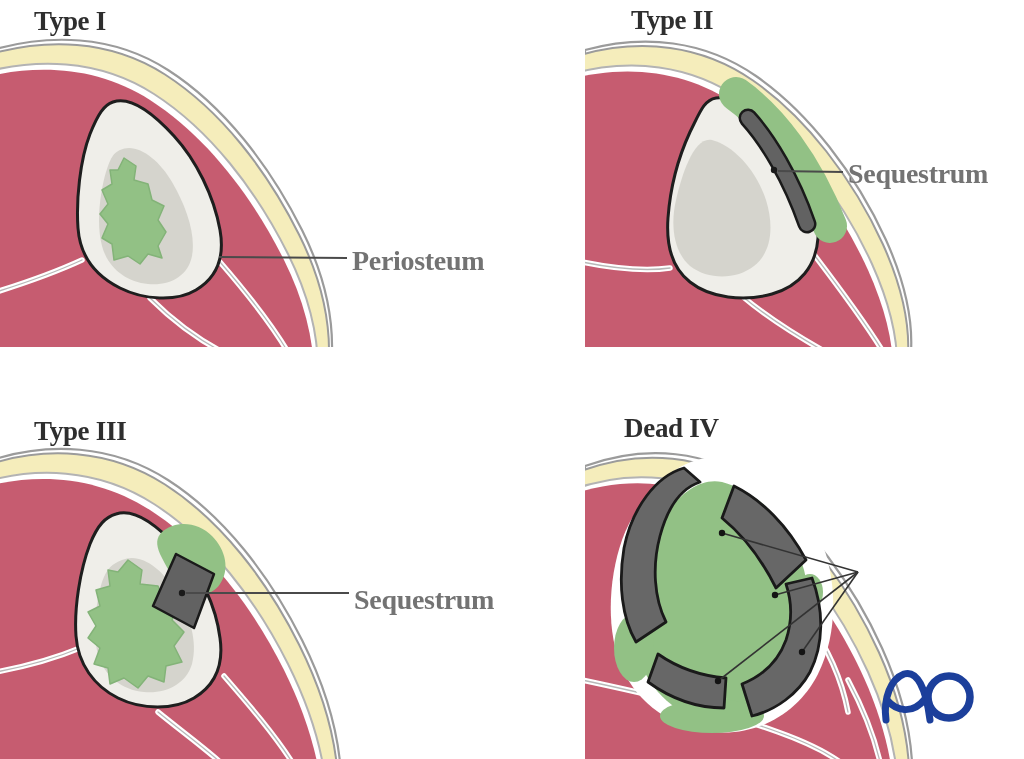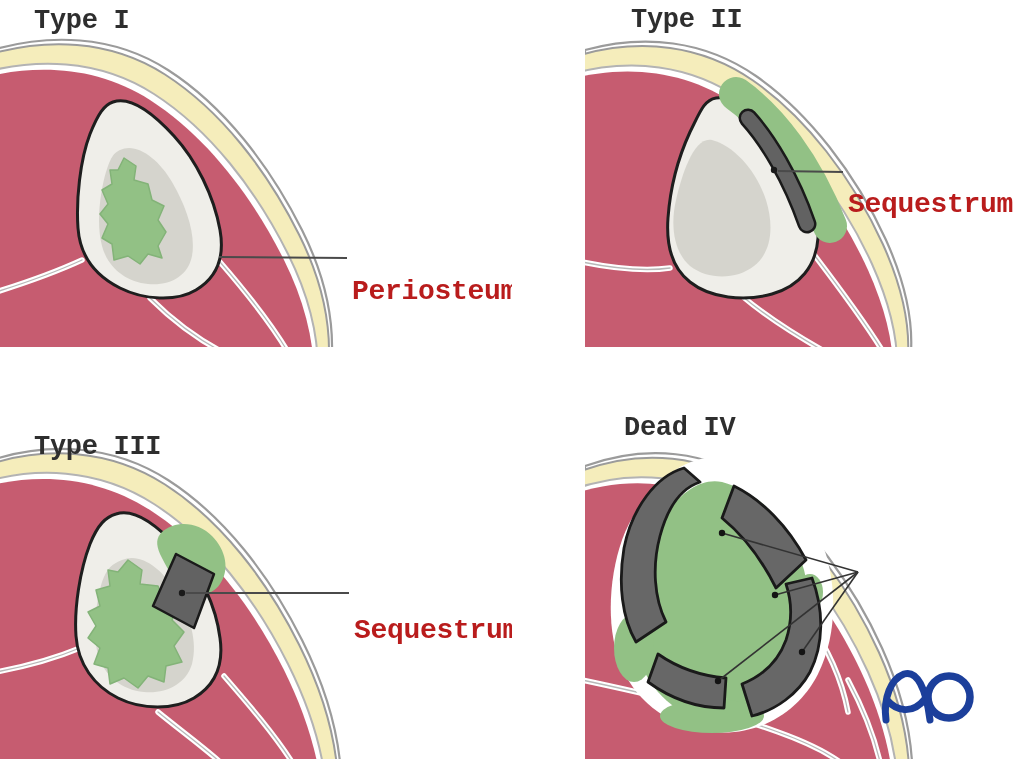--- a/index.html
+++ b/index.html
@@ -1,27 +1,27 @@
 <!DOCTYPE html>
 <html><head>
 <meta charset="utf-8">
 <style>
   html,body{margin:0;padding:0;background:#ffffff;}
   .stage{position:relative;width:1024px;height:759px;background:#ffffff;overflow:hidden;
-         font-family:Liberation Mono, monospace;}
+         font-family:Liberation Serif, serif;}
   .panel{position:absolute;width:512px;}
   #panel-1{left:0;top:0;height:380px;}
   #panel-2{left:512px;top:0;height:380px;}
   #panel-3{left:0;top:380px;height:379px;}
   #panel-4{left:512px;top:380px;height:379px;}
   .panel svg{position:absolute;left:0;top:0;display:block;}
   .title{position:absolute;margin:0;font-size:27px;font-weight:700;color:#2e2e2e;
          letter-spacing:-0.3px;white-space:nowrap;}
-  .annotation{position:absolute;font-size:28px;font-weight:700;color:#b91c1c;
-         letter-spacing:-0.3px;white-space:nowrap;transform:translateY(-50%);margin-top:30px;}
+  .annotation{position:absolute;font-size:28px;font-weight:700;color:#737373;
+         letter-spacing:-0.3px;white-space:nowrap;transform:translateY(-50%);}
 </style>
 </head>
 <body>
 
 <div class="stage">
 
   <section class="panel" id="panel-1">
     <svg width="512" height="380" viewBox="0 0 512 380">
       <g>
         <path d="M -8,50 C 48,34 112,34 168,70 C 224,106 270,166 302,230 C 322,270 333,312 332,352 L -8,352 Z" fill="#ffffff" stroke="#9b9b9b" stroke-width="2.2"></path>
@@ -94,21 +94,21 @@
         <path d="M 224,296 C 250,326 274,354 292,382" stroke="#b8b8b8" stroke-width="1.3"></path>
       </g>
       <path d="M 116,134 C 134,128 156,144 178,168 C 200,192 216,226 220,258 C 224,286 214,306 194,318 C 174,330 142,330 118,318 C 94,306 78,284 76,256 C 74,228 80,190 90,164 C 98,144 106,137 116,134 Z" fill="#efeee9" stroke="#1e1e1e" stroke-width="3" stroke-linejoin="round"></path>
       <path d="M 122,180 C 140,172 162,188 176,212 C 190,236 198,262 192,284 C 186,304 166,314 144,312 C 122,310 104,296 98,274 C 92,252 96,222 102,202 C 107,188 112,184 122,180 Z" fill="#d5d4cd"></path>
       <path d="M 162,152 C 176,140 198,142 212,156 C 226,170 230,190 220,204 C 212,216 196,218 184,208 C 172,198 166,186 160,174 C 156,164 156,158 162,152 Z" fill="#92c185"></path>
       <path d="M 128,180 L 142,190 L 140,204 L 158,206 L 164,222 L 178,226 L 172,240 L 184,252 L 174,266 L 182,282 L 166,286 L 164,302 L 148,296 L 138,308 L 124,298 L 110,304 L 108,288 L 94,284 L 100,268 L 88,258 L 96,246 L 88,232 L 100,226 L 96,210 L 110,206 L 108,190 L 118,192 Z" fill="#92c185" stroke="#83b378" stroke-width="1.5" stroke-linejoin="round"></path>
       <path d="M 176,174 L 214,194 L 194,248 L 153,226 Z" fill="#626262" stroke="#1a1a1a" stroke-width="2.5" stroke-linejoin="round"></path>
       <circle cx="182" cy="213" r="3.2" fill="#1a1a1a"></circle>
       <line x1="186" y1="213" x2="349" y2="213" stroke="#4a4a4a" stroke-width="2"></line>
     </svg>
-    <h2 class="title" style="left:34px;top:52px;">Type III</h2>
+    <h2 class="title" style="left:34px;top:36px;">Type III</h2>
     <div class="annotation" style="left:354px;top:220px;">Sequestrum</div>
   </section>
 
   <section class="panel" id="panel-4">
     <svg width="512" height="379" viewBox="0 0 512 379">
       <g>
         <path d="M 73,86 C 134,64 196,70 246,106 C 296,142 342,206 370,268 C 388,308 398,348 400,382 L 73,382 Z" fill="#ffffff" stroke="#9b9b9b" stroke-width="2.2"></path>
         <path d="M 73,86 C 134,64 196,70 246,106 C 296,142 342,206 370,268 C 388,308 398,348 400,382 L 73,382 Z" transform="translate(-3,4.5)" fill="#f5edbb" stroke="#9b9b9b" stroke-width="2"></path>
         <path d="M 73,86 C 134,64 196,70 246,106 C 296,142 342,206 370,268 C 388,308 398,348 400,382 L 73,382 Z" transform="translate(-14,24)" fill="#ffffff" stroke="#b3b3b3" stroke-width="2"></path>
         <path d="M 73,86 C 134,64 196,70 246,106 C 296,142 342,206 370,268 C 388,308 398,348 400,382 L 73,382 Z" transform="translate(-18,30)" fill="#c65c70"></path>

